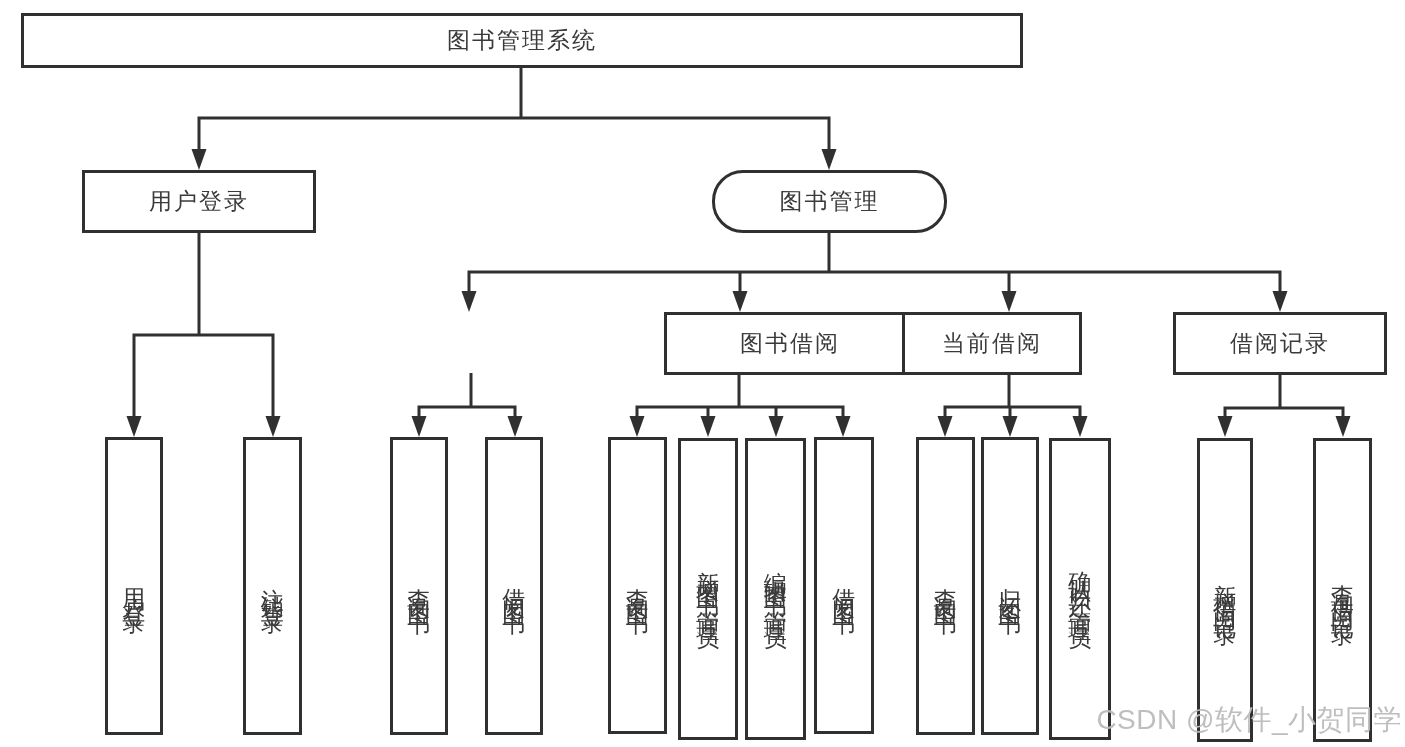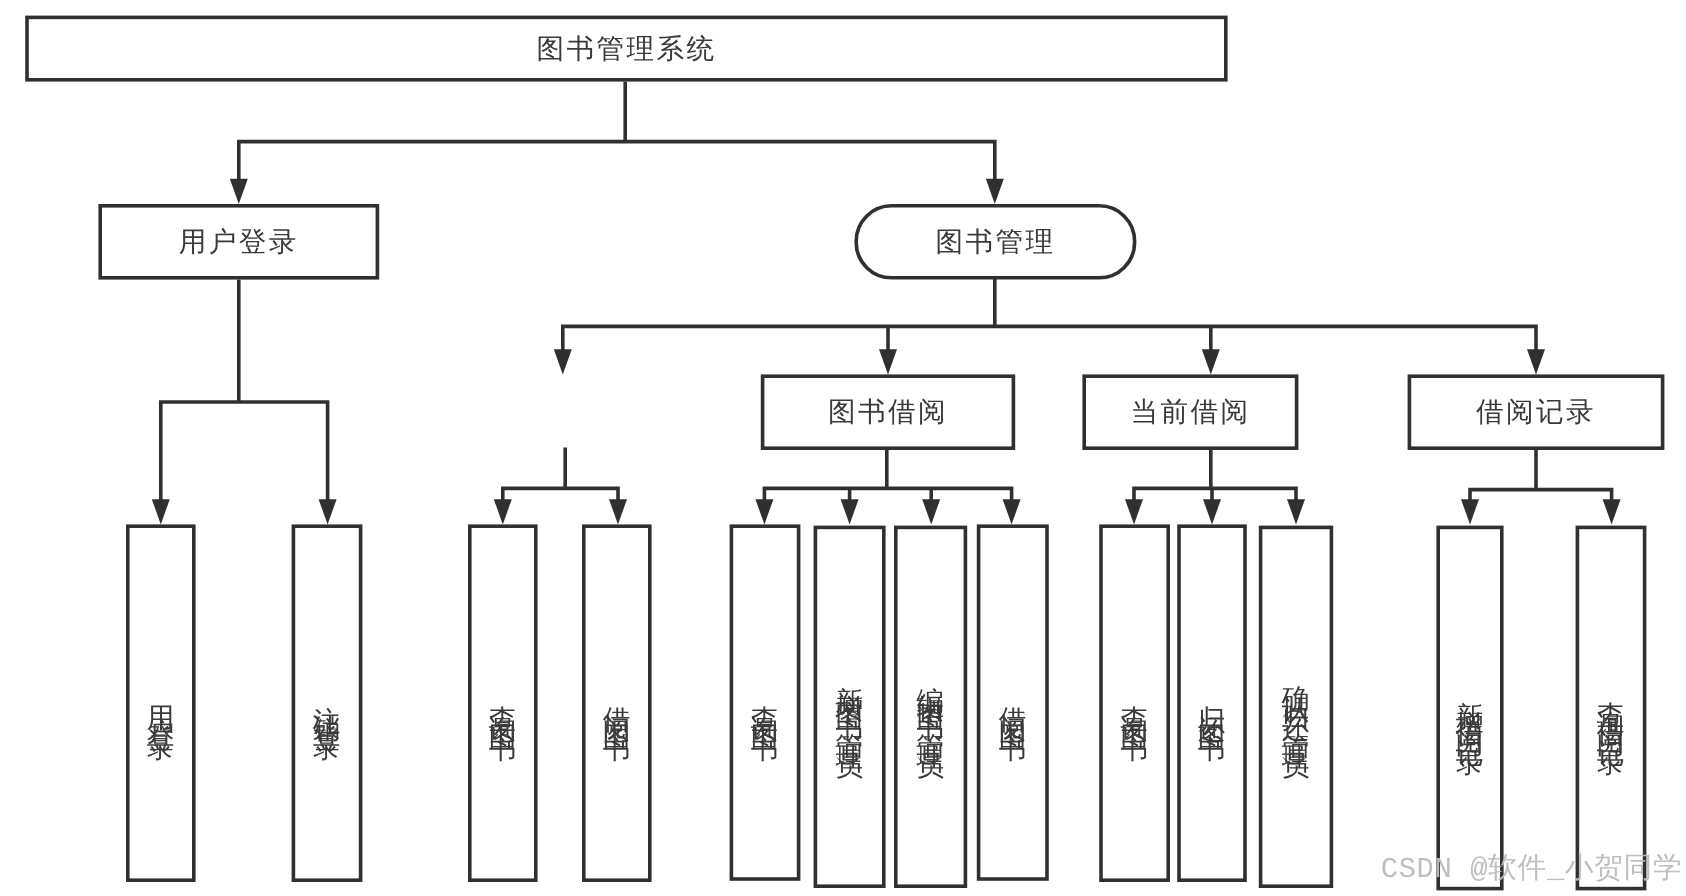--- a/index.html
+++ b/index.html
@@ -39,26 +39,25 @@
     text-orientation: mixed;
     font-size: 23px;
     letter-spacing: 8px;
     line-height: 1.15;
     color: #3a3a3a;
   }
   .watermark {
     position: absolute;
     right: 3px;
     bottom: 8px;
-    font-size: 24px;
+    font-size: 28px;
     letter-spacing: 0.5px;
     color: rgba(186,186,186,0.95);
     z-index: 5;
     white-space: nowrap;
-    font-family: Liberation Mono, monospace;
   }
 </style>
 </head>
 <body>
 
 <div class="canvas">
 
   <svg class="svg-overlay" viewBox="0 0 1405 747" xmlns="http://www.w3.org/2000/svg">
     <g stroke="#303030" stroke-width="3" fill="none">
       <path d="
@@ -111,21 +110,21 @@
     <span class="hlabel">图书管理系统</span>
   </div>
 
   <div class="node node-h" style="left:82px; top:170px; width:234px; height:63px;">
     <span class="hlabel">用户登录</span>
   </div>
   <div class="node node-h" style="left:712px; top:170px; width:235px; height:63px;border-radius:31px;">
     <span class="hlabel">图书管理</span>
   </div>
 
-  <div class="node node-h" style="left:634px; top:312px; width:212px; height:63px;">
+  <div class="node node-h" style="left:664px; top:312px; width:252px; height:63px;">
     <span class="hlabel">图书借阅</span>
   </div>
   <div class="node node-h" style="left:902px; top:312px; width:180px; height:63px;">
     <span class="hlabel">当前借阅</span>
   </div>
   <div class="node node-h" style="left:1173px; top:312px; width:214px; height:63px;">
     <span class="hlabel">借阅记录</span>
   </div>
 
   <div class="node leaf" style="left:105px; top:437px; width:58px; height:298px;">

